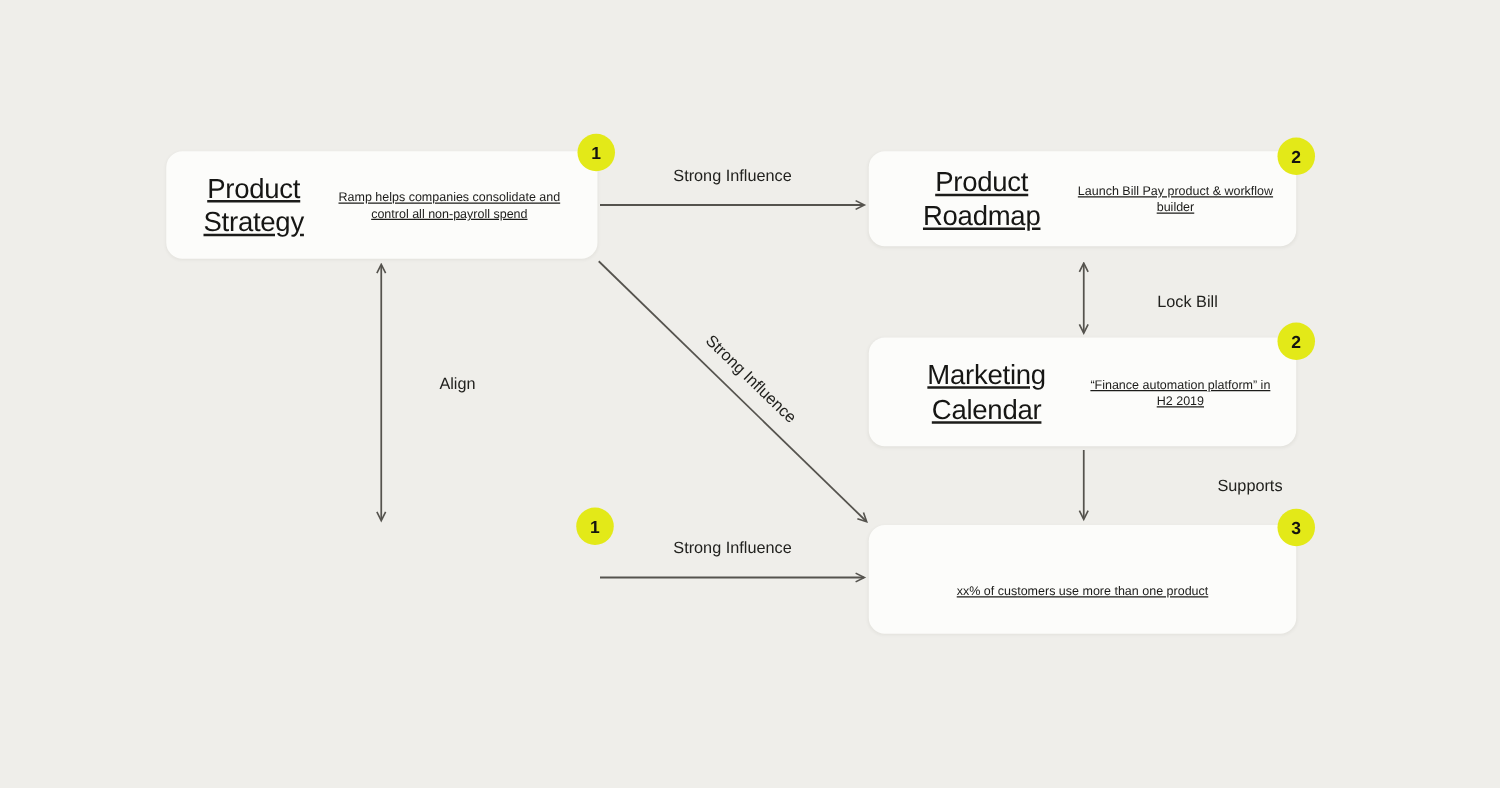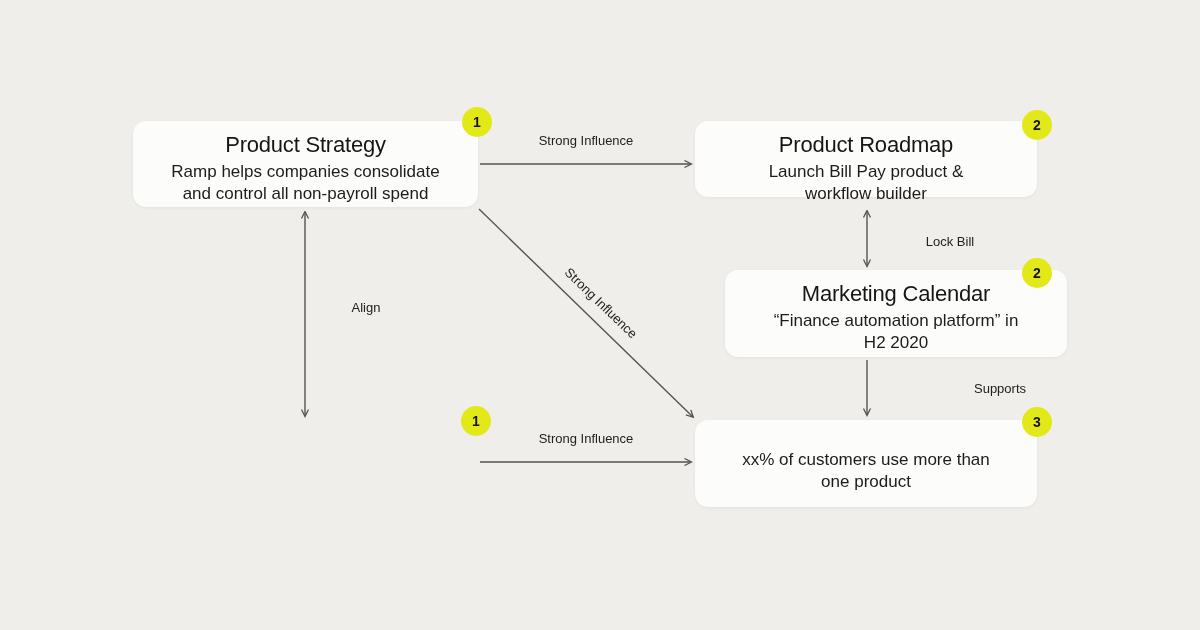--- a/index.html
+++ b/index.html
@@ -21,43 +21,43 @@
     left: 0; top: 0;
     width: 1200px; height: 630px;
     pointer-events: none;
   }
   .node {
     position: absolute;
     background: #FCFCFA;
     border-radius: 13px;
     box-shadow: 0 1px 3px rgba(30,30,25,0.06);
     display: flex;
-    flex-direction: column;
     align-items: center;
-    justify-content: space-between;
+    justify-content: center;
     text-align: center;
     padding: 10px 16px;
+    text-decoration: underline;
   }
   .node-title {
     font-size: 22px;
     font-weight: 500;
     letter-spacing: -0.2px;
     color: #161614;
     line-height: 1.25;
   }
   .node-subtitle {
-    font-size: 17px;
+    font-size: 10px;
     font-weight: 400;
     color: #1C1C1A;
     line-height: 1.3;
     margin-top: 2px;
   }
   .node-ps { left: 133px; top: 121px; width: 345px; height: 86px; }
   .node-pr { left: 695px; top: 121px; width: 342px; height: 76px; }
-  .node-mc { left: 695px; top: 270px; width: 342px; height: 87px; margin-left: 30px; }
+  .node-mc { left: 695px; top: 270px; width: 342px; height: 87px; }
   .node-fm { left: 133px; top: 420px; width: 345px; height: 87px; }
   .node-co { left: 695px; top: 420px; width: 342px; height: 87px; }
   .node-ps .node-subtitle { max-width: 290px; }
   .node-pr .node-subtitle { max-width: 225px; }
   .node-mc .node-subtitle { max-width: 255px; }
   .node-fm .node-subtitle { max-width: 290px; }
   .node-co .node-subtitle { max-width: 255px; margin-top: 19px; }
   .badge {
     position: absolute;
     width: 30px; height: 30px;
@@ -120,21 +120,21 @@
   <div class="badge badge-ps">1</div>
 
   <div class="node node-pr">
     <div class="node-title">Product Roadmap</div>
     <div class="node-subtitle">Launch Bill Pay product &amp; workflow builder</div>
   </div>
   <div class="badge badge-pr">2</div>
 
   <div class="node node-mc">
     <div class="node-title">Marketing Calendar</div>
-    <div class="node-subtitle">“Finance automation platform” in H2 2020</div>
+    <div class="node-subtitle">“Finance automation platform” in H2 2019</div>
   </div>
   <div class="badge badge-mc">2</div>
 
   <div class="badge badge-fm">1</div>
 
   <div class="node node-co">
     <div class="node-subtitle">xx% of customers use more than one product</div>
   </div>
   <div class="badge badge-co">3</div>
 

